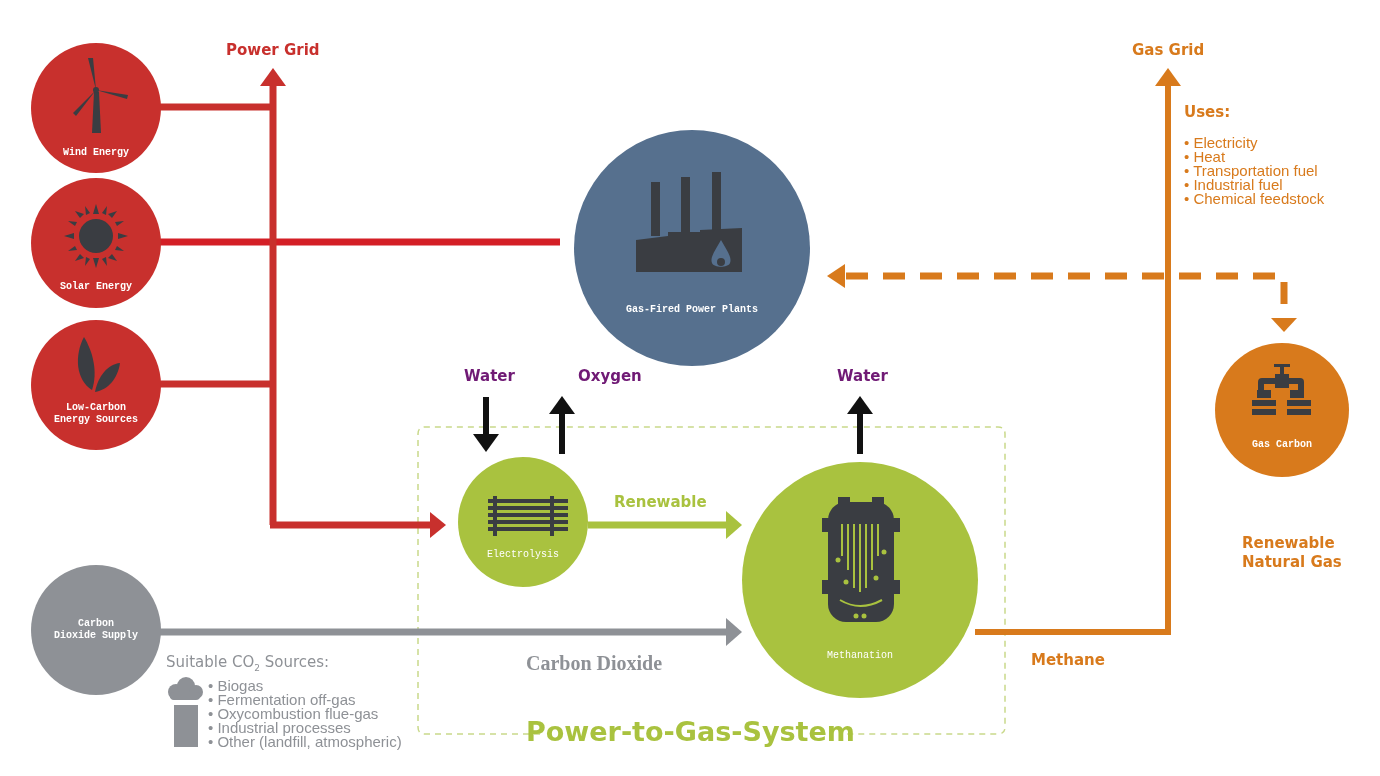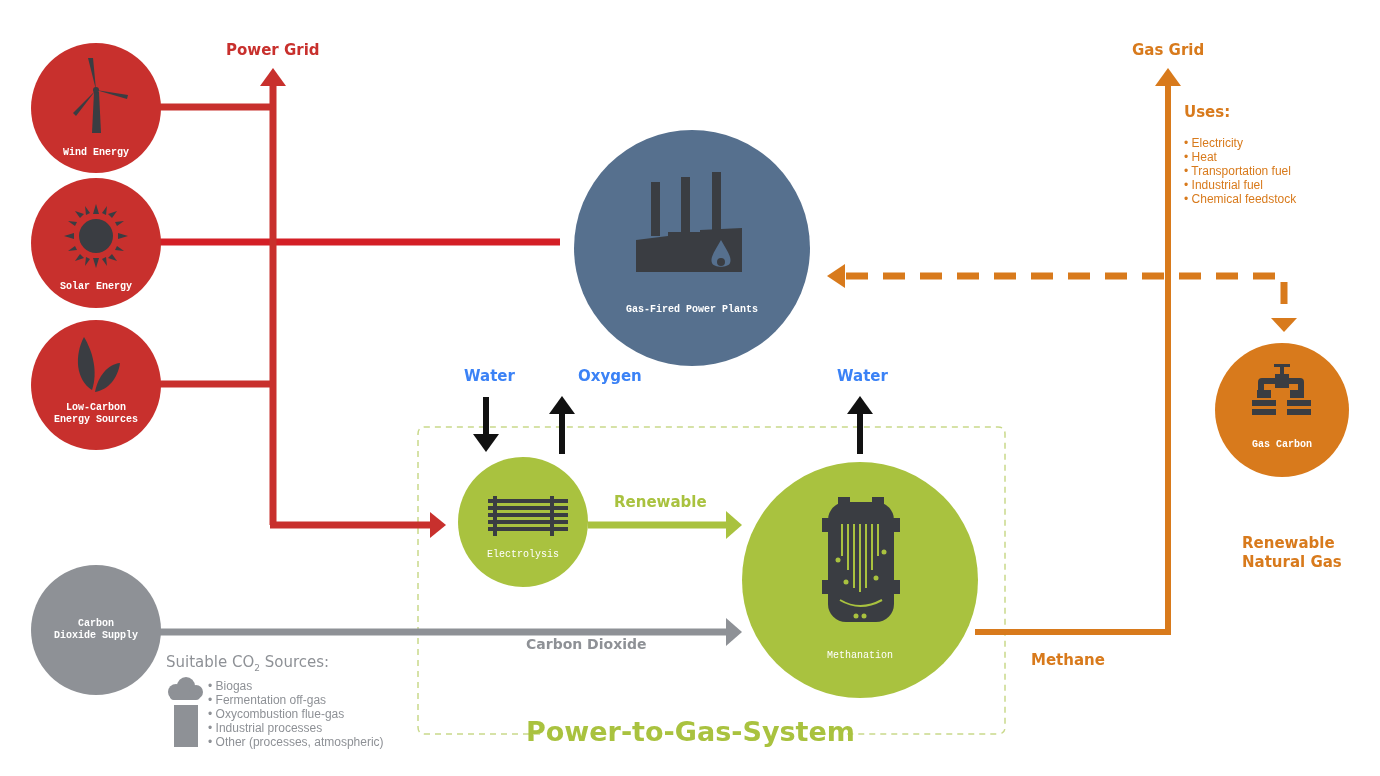--- a/index.html
+++ b/index.html
@@ -4,22 +4,22 @@
 <style>
   html, body { margin:0; padding:0; background:#ffffff; }
   body { width:1380px; height:776px; position:relative; overflow:hidden; font-family:"Liberation Sans", sans-serif; }
   svg.canvas { position:absolute; left:0; top:0; }
   .lbl { position:absolute; font-family:"DejaVu Sans", sans-serif; font-weight:bold; white-space:nowrap; }
   .circ-lbl { position:absolute; color:#ffffff; font-size:10px; font-weight:bold; text-align:center; line-height:12px; font-family:Liberation Mono, monospace; }
   .red { color:#c8302d; }
   .orange { color:#d87a1c; }
   .green { color:#a9c23f; }
   .gray { color:#8e9196; }
-  .black { color:#3b82f6; }
-  ul.bul { position:absolute; margin:0; padding:0; list-style:none; font-size:12px; line-height:14px; font-family:"Liberation Sans", sans-serif; }
+  .black { color:#701a75; }
+  ul.bul { position:absolute; margin:0; padding:0; list-style:none; font-size:15px; line-height:14px; font-family:"Liberation Sans", sans-serif; }
   ul.bul li::before { content:"• "; }
 </style>
 </head>
 <body>
 
 <svg class="canvas" width="1380" height="776" viewBox="0 0 1380 776">
 
   <path d="M540,734 L425,734 Q418,734 418,727 L418,434 Q418,427 425,427 L998,427 Q1005,427 1005,434 L1005,727 Q1005,734 998,734 L840,734" fill="none" stroke="#c9d98a" stroke-width="1.5" stroke-dasharray="6,5"></path>
 
   <g stroke="#c8302d" stroke-width="7" fill="none">
@@ -201,31 +201,31 @@
 <div class="circ-lbl" style="left:612px;top:304px;width:160px;">Gas-Fired Power Plants</div>
 <div class="circ-lbl" style="left:473px;top:549px;width:100px;font-weight:normal;">Electrolysis</div>
 <div class="circ-lbl" style="left:800px;top:650px;width:120px;font-weight:normal;">Methanation</div>
 <div class="circ-lbl" style="left:1232px;top:439px;width:100px;">Gas Carbon</div>
 
 <div class="lbl black" style="left:464px;top:367px;font-size:15px;">Water</div>
 <div class="lbl black" style="left:534px;top:367px;font-size:15px;margin-left:44px;">Oxygen</div>
 <div class="lbl black" style="left:837px;top:367px;font-size:15px;">Water</div>
 
 <div class="lbl green" style="left:614px;top:493px;font-size:15px;">Renewable</div>
-<div class="lbl gray" style="left:526px;top:636px;font-size:14px;">Carbon Dioxide</div>
+<div class="lbl gray" style="left:526px;top:652px;font-size:20px;font-family:Liberation Serif, serif;">Carbon Dioxide</div>
 <div class="lbl orange" style="left:1031px;top:651px;font-size:15px;">Methane</div>
 <div class="lbl orange" style="left:1242px;top:534px;font-size:15px;line-height:19px;">
   <div>Renewable</div>
   <div>Natural Gas</div>
 </div>
 
 <div class="lbl gray" style="left:166px;top:653px;font-size:15px;font-weight:normal;">
   <span>Suitable CO</span><sub style="font-size:9px;">2</sub><span> Sources:</span>
 </div>
 <ul class="bul gray" style="left:208px;top:679px;">
   <li>Biogas</li>
   <li>Fermentation off-gas</li>
   <li>Oxycombustion flue-gas</li>
   <li>Industrial processes</li>
-  <li>Other (processes, atmospheric)</li>
+  <li>Other (landfill, atmospheric)</li>
 </ul>
 
 <div class="lbl green" style="left:526px;top:716px;font-size:27px;">Power-to-Gas-System</div>
 
 </body></html>

